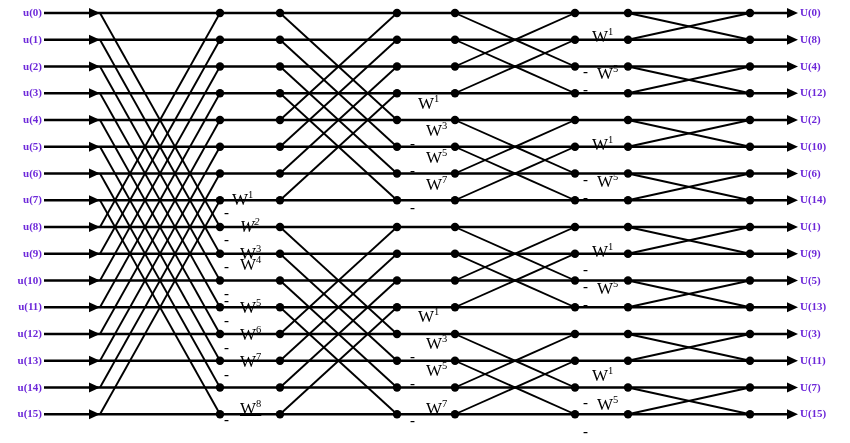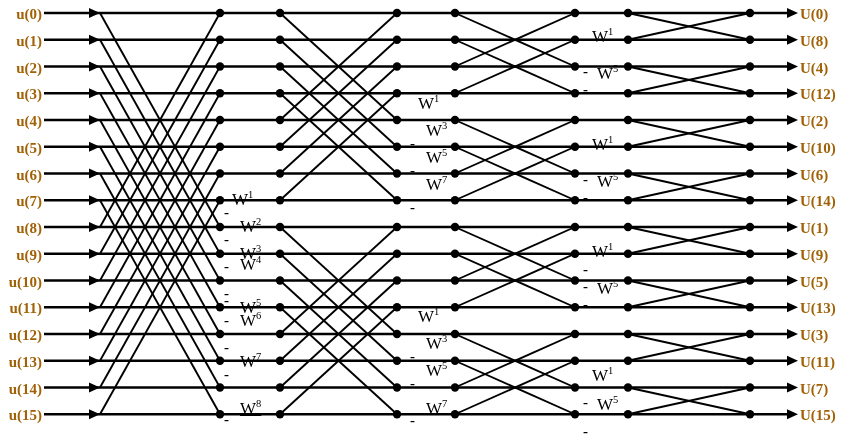--- a/index.html
+++ b/index.html
@@ -22,22 +22,22 @@
     position: absolute;
     left: 0;
     top: 0;
     width: 850px;
     height: 443px;
   }
   .io-label {
     position: absolute;
     font-family: "Liberation Serif", serif;
     font-weight: bold;
-    font-size: 15px;
-    color: #a16207;
+    font-size: 11px;
+    color: #6d28d9;
     white-space: nowrap;
     line-height: 1;
   }
   .io-label.input {
     text-align: right;
   }
   .io-label.output {
     text-align: left;
   }
   .tw-label {
@@ -332,29 +332,29 @@
       <div class="io-label output" style="left: 800px; top: 247.75px;">U(9)</div>
       <div class="io-label output" style="left: 800px; top: 274.5px;">U(5)</div>
       <div class="io-label output" style="left: 800px; top: 301.25px;">U(13)</div>
       <div class="io-label output" style="left: 800px; top: 328px;">U(3)</div>
       <div class="io-label output" style="left: 800px; top: 354.75px;">U(11)</div>
       <div class="io-label output" style="left: 800px; top: 381.5px;">U(7)</div>
       <div class="io-label output" style="left: 800px; top: 408.25px;">U(15)</div>
     </div>
   <div id="twiddle-labels">
       <div class="tw-label" style="left: 232px; top: 191px;"><span>W</span><sup>1</sup></div>
-      <div class="tw-label" style="left: 240px; top: 218px;"><span>W</span><sup>2</sup></div>
+      <div class="tw-label" style="left: 240px; top: 218px; font-style: italic;"><span>W</span><sup>2</sup></div>
       <div class="minus-label" style="left: 224px; top: 232px;">-</div>
       <div class="tw-label" style="left: 240px; top: 245px;"><span>W</span><sup>3</sup></div>
       <div class="minus-label" style="left: 224px; top: 259px;">-</div>
       <div class="tw-label" style="left: 240px; top: 256px;"><span>W</span><sup>4</sup></div>
       <div class="minus-label" style="left: 224px; top: 286px;">-</div>
       <div class="tw-label" style="left: 240px; top: 299px;"><span>W</span><sup>5</sup></div>
       <div class="minus-label" style="left: 224px; top: 313px;">-</div>
-      <div class="tw-label" style="left: 240px; top: 312px;"><span>W</span><sup>6</sup></div>
+      <div class="tw-label" style="left: 240px; top: 326px;"><span>W</span><sup>6</sup></div>
       <div class="minus-label" style="left: 224px; top: 340px;">-</div>
       <div class="tw-label" style="left: 240px; top: 353px;"><span>W</span><sup>7</sup></div>
       <div class="minus-label" style="left: 224px; top: 367px;">-</div>
       <div class="tw-label" style="left: 240px; top: 400px; text-decoration: underline;"><span>W</span><sup>8</sup></div>
       <div class="minus-label" style="left: 224px; top: 412px;">-</div>
       <div class="minus-label" style="left: 224px; top: 205px;">-</div>
       <div class="minus-label" style="left: 224px; top: 293px;">-</div>
       <div class="tw-label" style="left: 418px; top: 95px;"><span>W</span><sup>1</sup></div>
       <div class="tw-label" style="left: 426px; top: 122px;"><span>W</span><sup>3</sup></div>
       <div class="minus-label" style="left: 410px; top: 136px;">-</div>

